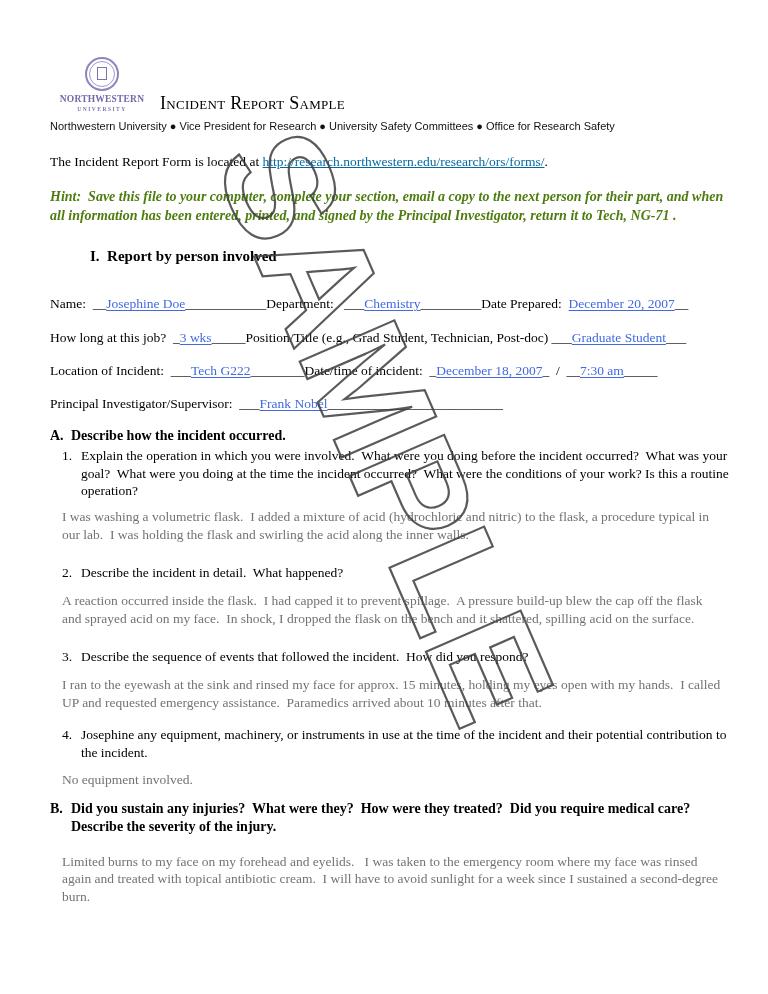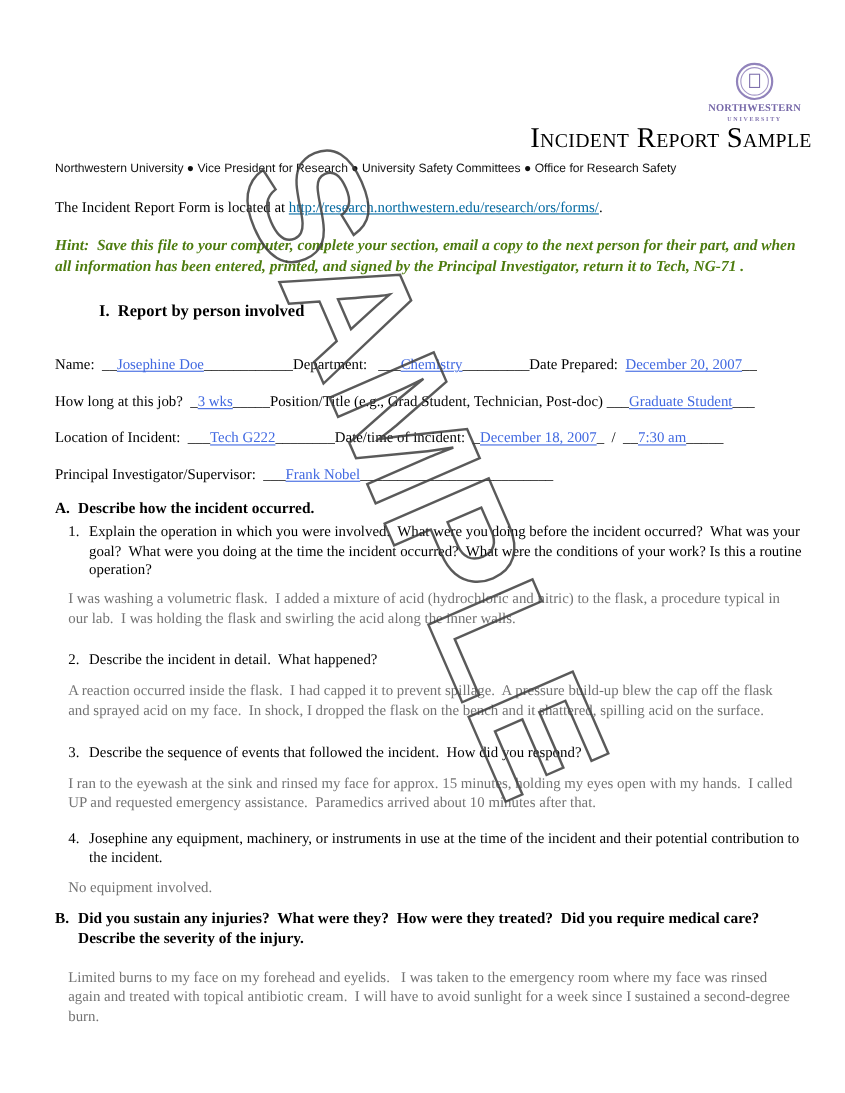--- a/index.html
+++ b/index.html
@@ -1,28 +1,28 @@
 <!DOCTYPE html>
 <html><head>
 <meta charset="utf-8">
 <style>
   html,body { margin:0; padding:0; background:#fff; }
   .page { position:relative; width:768px; height:994px; background:#ffffff; overflow:hidden;
           font-family:"Liberation Serif", serif; color:#000; }
   .content { padding:57px 30px 0 50px; font-size:13.5px; line-height:1.32; }
 
   
-  .header { display:flex; align-items:flex-end;flex-direction:column; }
+  .header { display:flex; align-items:flex-end; }
   .logo { width:104px; flex:none; text-align:center; }
   .seal { width:30px; height:30px; border:2px solid #9183bb; border-radius:50%; margin:0 auto; position:relative; background:#fff; }
   .seal::before { content:""; position:absolute; inset:2px; border:1px solid #a396c6; border-radius:50%; }
   .seal::after { content:""; position:absolute; left:10px; top:8px; width:8px; height:11px; border:1px solid #8072ae; }
   .logo-wordmark { font-size:9.5px; font-weight:bold; color:#7668a8; letter-spacing:0.2px; margin-top:2px; }
   .logo-sub { font-size:5.5px; font-weight:bold; color:#8375b0; letter-spacing:1.5px; }
-  .title { font-variant:small-caps; font-size:26px; line-height:1; margin-left:6px; padding-bottom:1px; letter-spacing:0.3px; }
+  .title { font-variant:small-caps; font-size:18px; line-height:1; margin-left:6px; padding-bottom:1px; letter-spacing:0.3px; }
   .subtitle { font-family:"Liberation Sans", sans-serif; font-size:11px; margin-top:6px; color:#111; }
 
   .intro { margin-top:20px; white-space:pre-wrap; }
   .link { color:#0369a1; text-decoration:underline; cursor:pointer; }
 
   .hint { margin-top:17px; color:#4d7c0f; font-weight:bold; font-style:italic; font-size:14px;
           line-height:1.34; white-space:pre-wrap; }
 
   .sec1-head { margin-top:21px; font-weight:bold; font-size:15px; white-space:pre;margin-left:40px; }
 

